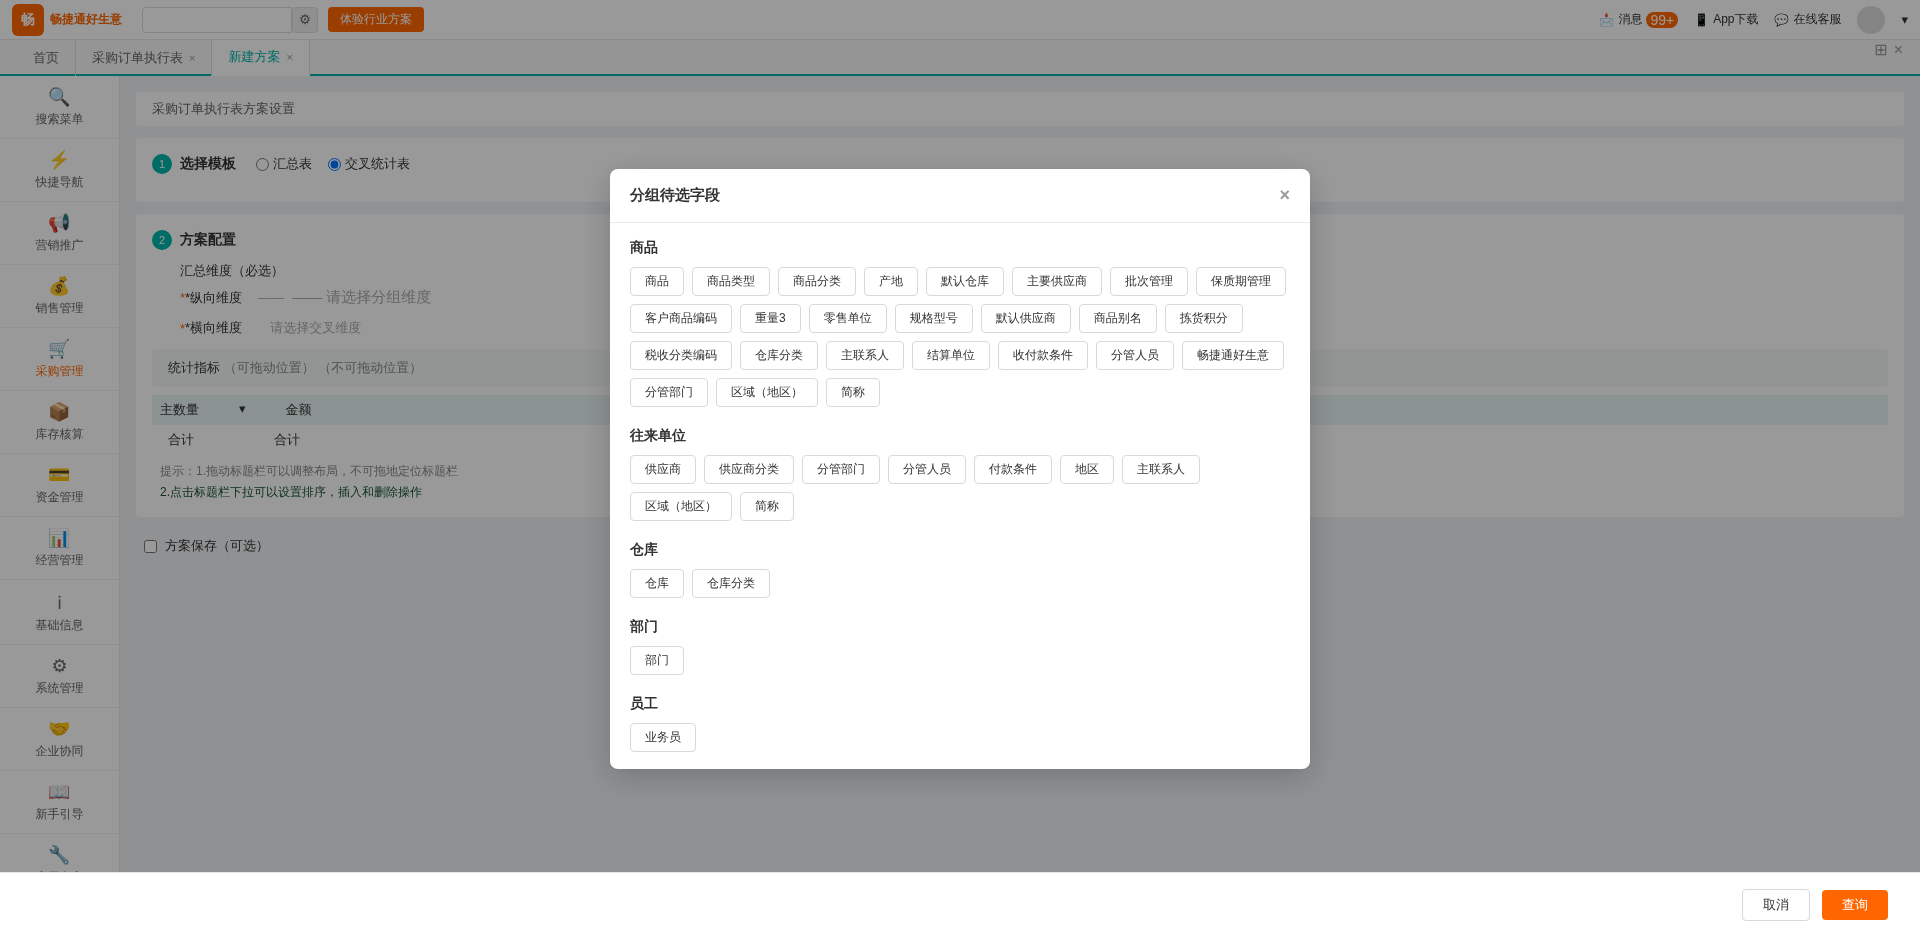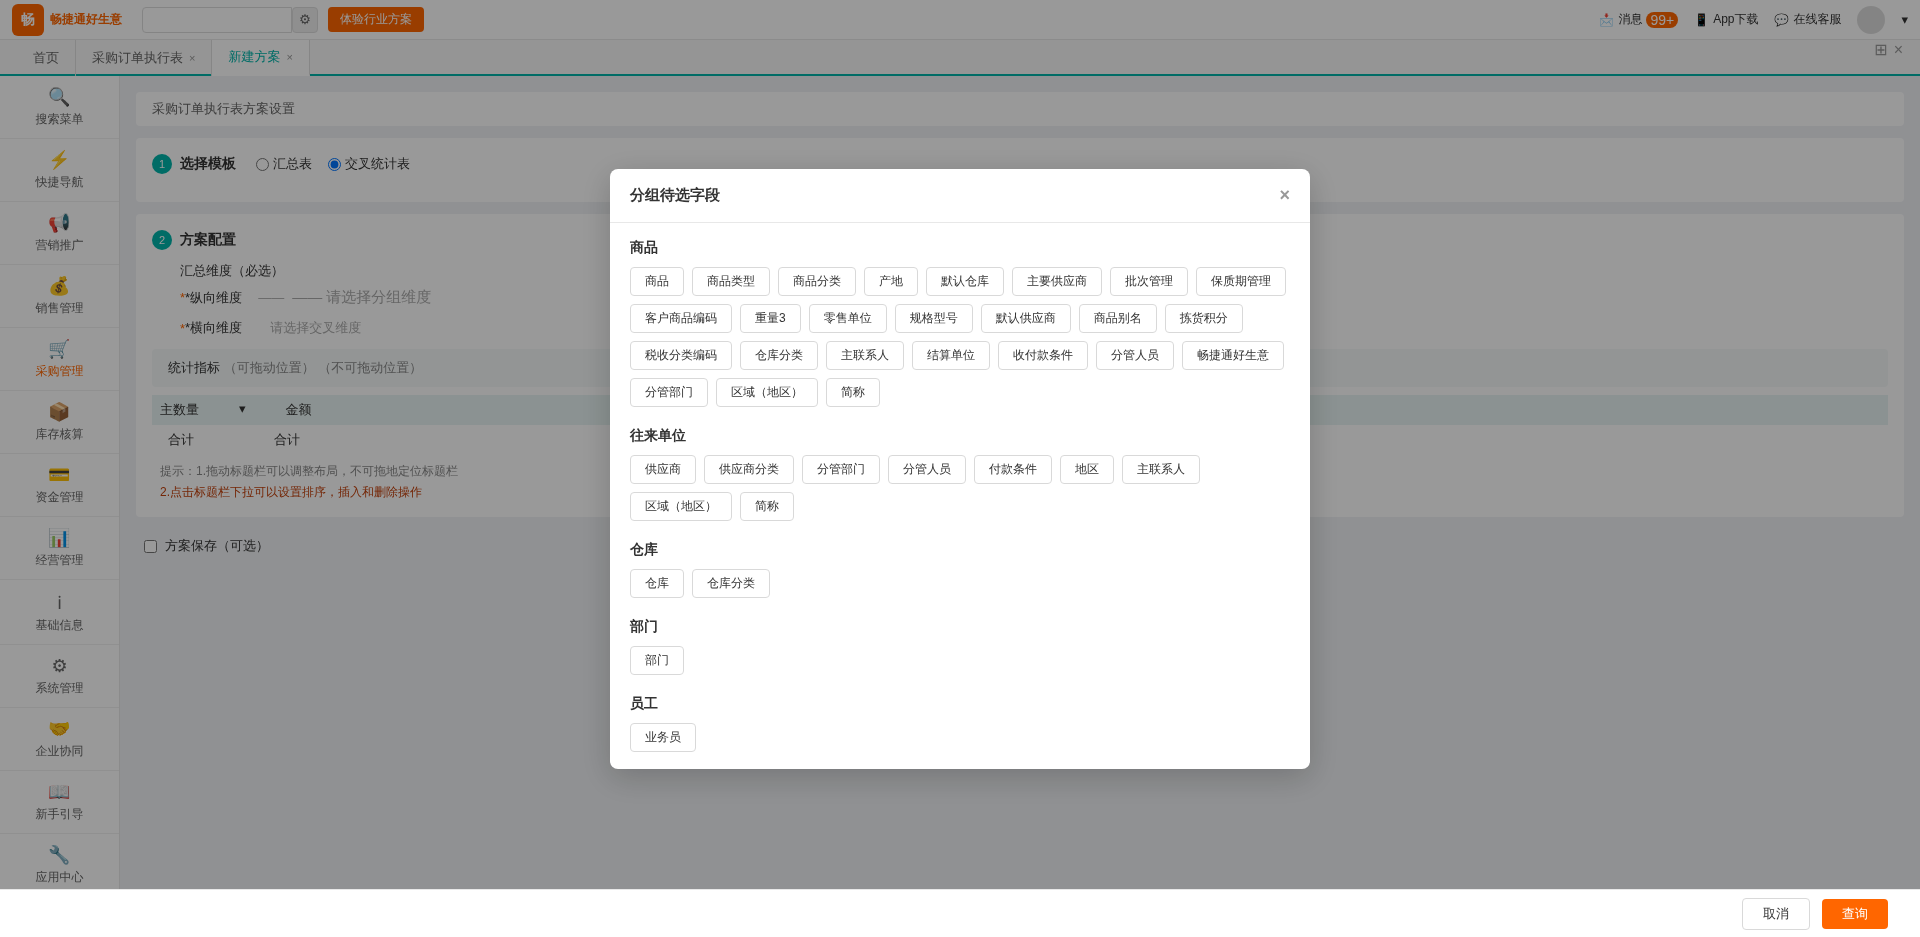--- a/index.html
+++ b/index.html
@@ -293,21 +293,21 @@
       font-size: 12px;
       color: #333;
       cursor: pointer;
       background: #fff;
     }
 
     
     .dialog-footer-bar {
       position: fixed;
       bottom: 0; left: 0; right: 0;
-      height: 48px;
+      height: 65px;
       background: #fff;
       border-top: 1px solid #e8e8e8;
       display: flex;
       align-items: center;
       justify-content: flex-end;
       padding: 0 32px;
       gap: 12px;
       z-index: 300;
     }
     .btn-cancel {
@@ -502,21 +502,21 @@
         <span>主数量</span>
         <span style="cursor:pointer;">▾</span>
         <span>金额</span>
       </div>
       <div style="padding:6px 16px;display:flex;gap:80px;font-size:13px;">
         <span>合计</span>
         <span>合计</span>
       </div>
     </div>
     <div style="font-size:12px;color:#888;padding-left:8px;margin-top:8px;">提示：1.拖动标题栏可以调整布局，不可拖地定位标题栏</div>
-    <div style="font-size:12px;color:#c2410c;padding-left:8px;margin-top:4px;">2.点击标题栏下拉可以设置排序，插入和删除操作</div>
+    <div style="font-size:12px;color:#14532d;padding-left:8px;margin-top:4px;">2.点击标题栏下拉可以设置排序，插入和删除操作</div>
   </div>
 
   <div style="display:flex;align-items:center;gap:8px;padding:8px;">
     <input type="checkbox" style="">
     <span>方案保存（可选）</span>
   </div>
 </div>
 
 <div class="overlay">
   <div class="dialog">

